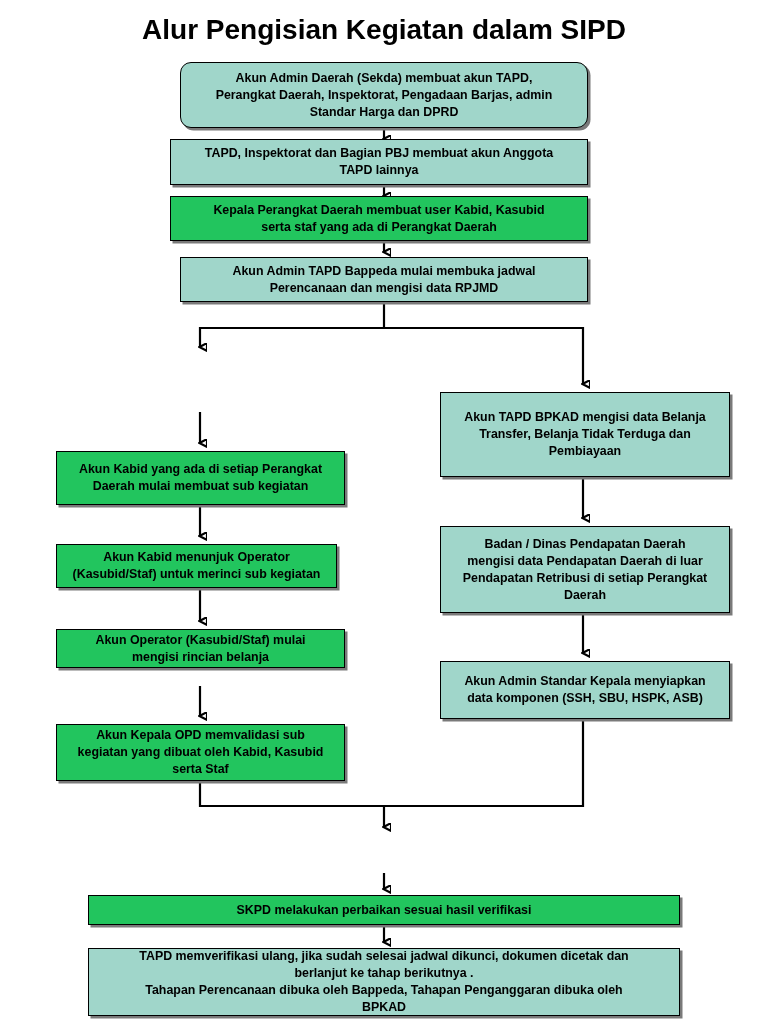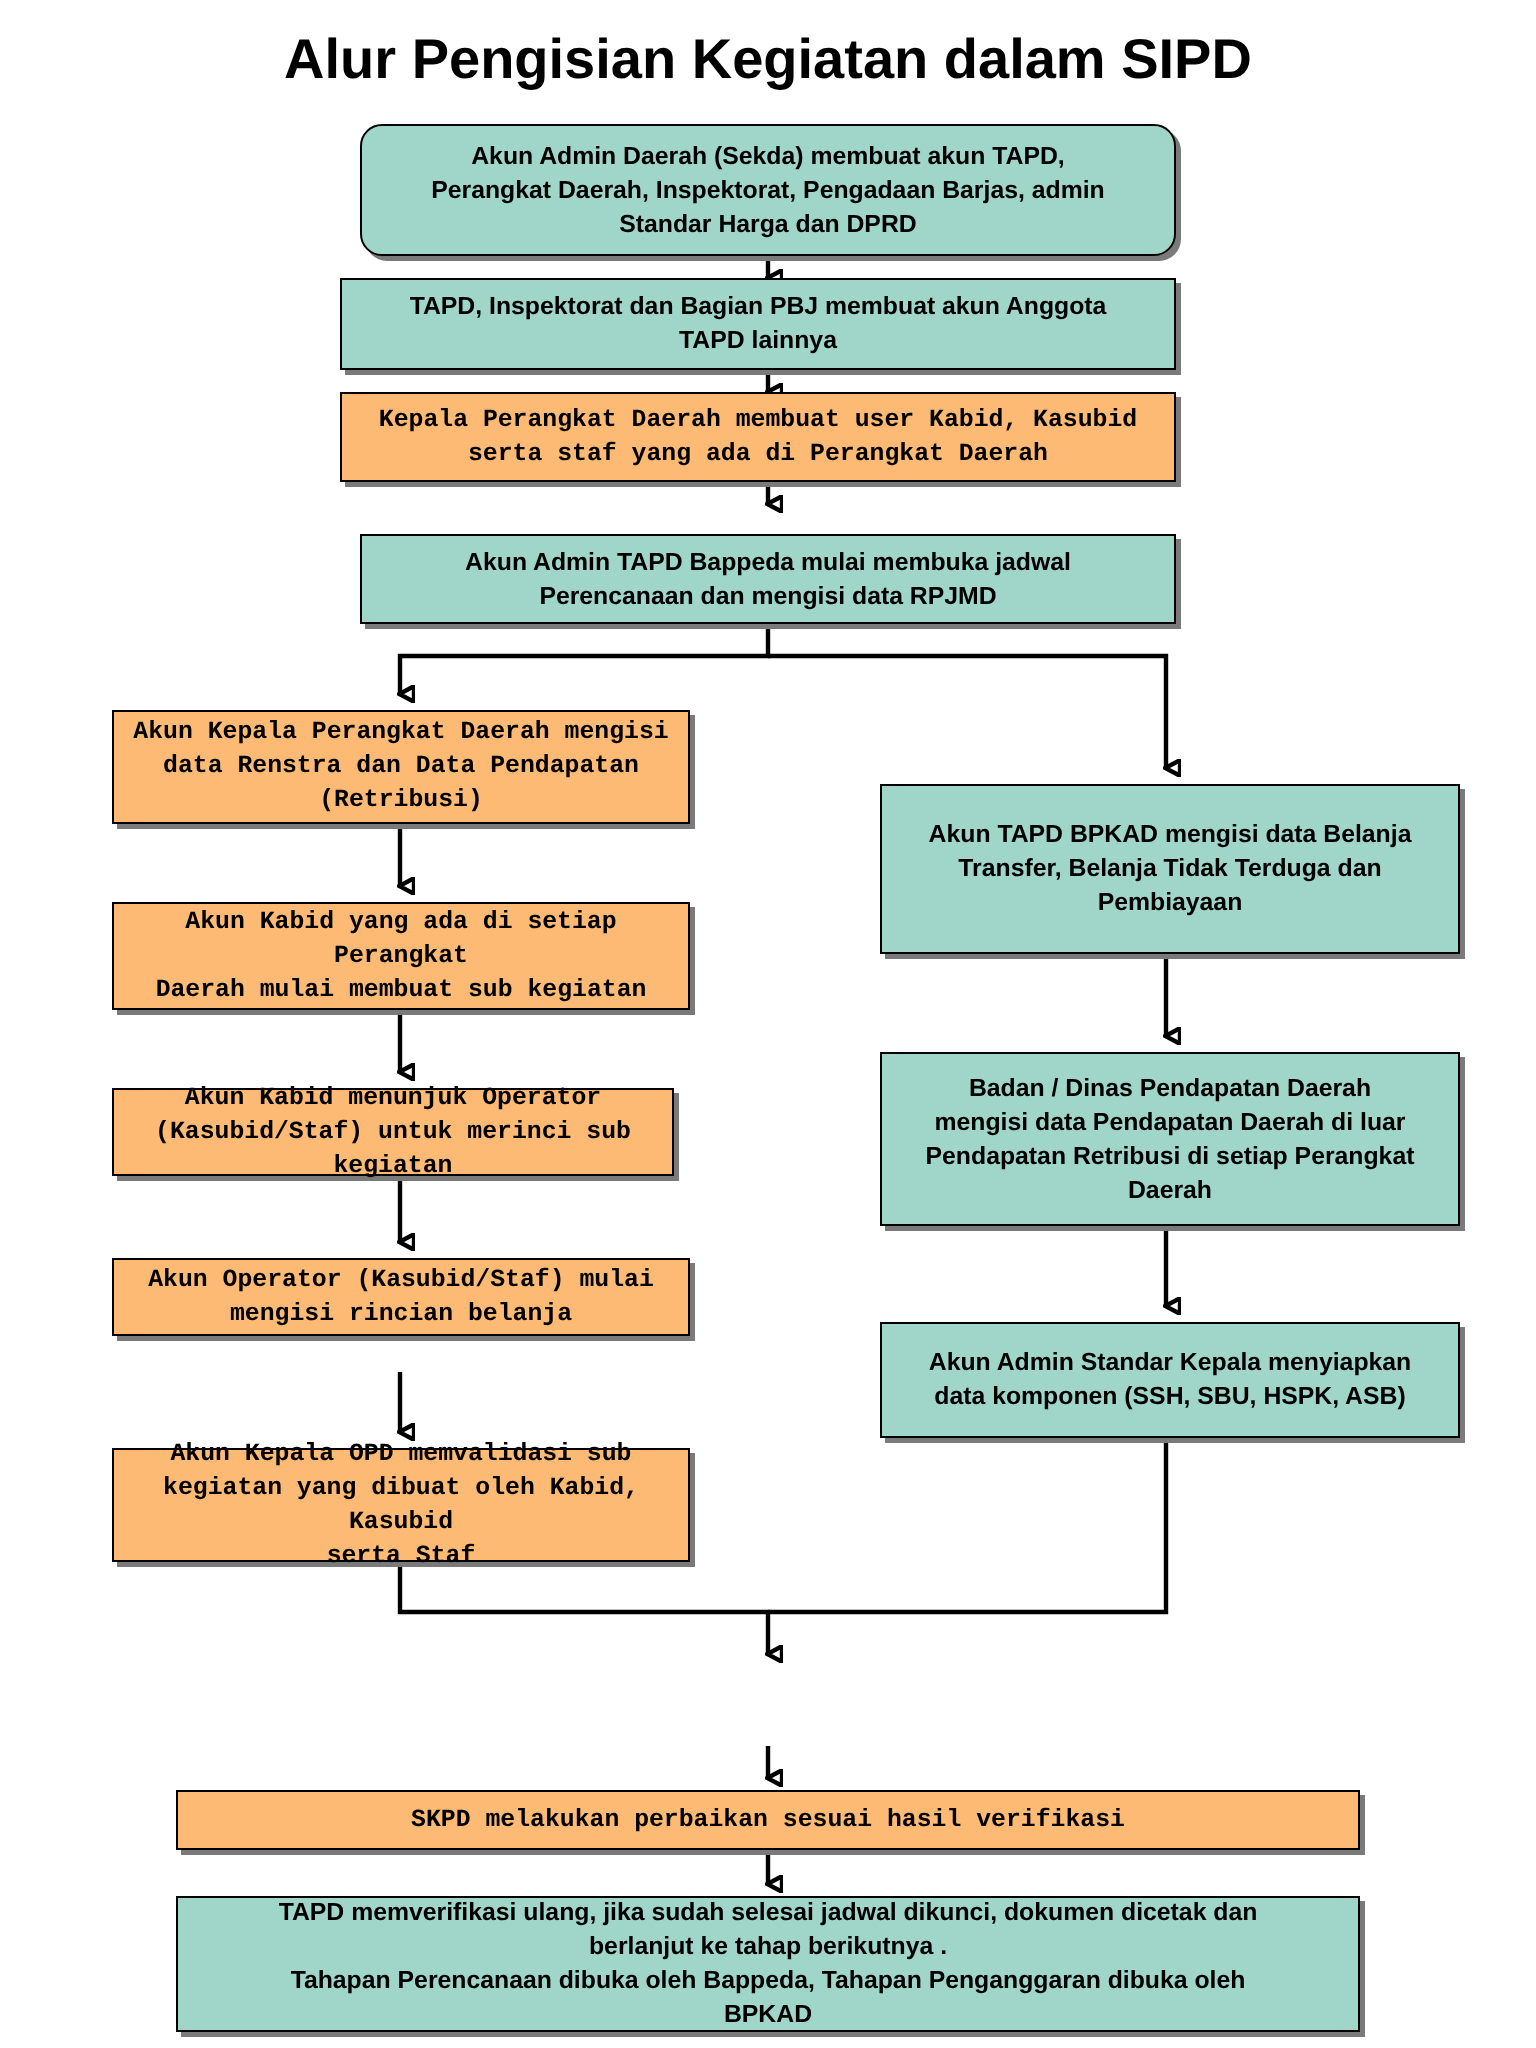--- a/index.html
+++ b/index.html
@@ -43,21 +43,21 @@
     font-size: 12.4px;
     font-weight: bold;
     line-height: 17px;
     color: #000000;
     padding: 2px 6px;
     white-space: pre-line;
     box-shadow: 2.5px 2.5px 0 0 #7a7a7a;
     font-family: "Liberation Sans", sans-serif;
   }
   .node.teal { background: #a0d6ca; }
-  .node.white { background: #fdba74; font-family: Liberation Mono, monospace; }
+  .node.white { background: #22c55e; }
   svg.connectors {
     position: absolute;
     left: 0; top: 0;
     width: 768px;
     height: 1024px;
     pointer-events: none;
   }
   svg.connectors line, svg.connectors path {
     stroke: #000000;
     stroke-width: 2.2;
@@ -105,26 +105,23 @@
   <div class="node teal" style="left:180px; top:62px; width:408px; height:66px;border-radius:11px;">Akun Admin Daerah (Sekda) membuat akun TAPD,
 Perangkat Daerah, Inspektorat, Pengadaan Barjas, admin
 Standar Harga dan DPRD</div>
 
   <div class="node teal" style="left:170px; top:139px; width:418px; height:46px;">TAPD, Inspektorat dan Bagian PBJ membuat akun Anggota
 TAPD lainnya</div>
 
   <div class="node white" style="left:170px; top:196px; width:418px; height:45px;">Kepala Perangkat Daerah membuat user Kabid, Kasubid
 serta staf yang ada di Perangkat Daerah</div>
 
-  <div class="node teal" style="left:180px; top:267px; width:408px; height:45px;">Akun Admin TAPD Bappeda mulai membuka jadwal
+  <div class="node teal" style="left:180px; top:257px; width:408px; height:45px;">Akun Admin TAPD Bappeda mulai membuka jadwal
 Perencanaan dan mengisi data RPJMD</div>
 
-  <div class="node white" style="left:56px; top:355px; width:289px; height:57px;">Akun Kepala Perangkat Daerah mengisi
-data Renstra  dan Data Pendapatan
-(Retribusi)</div>
 
   <div class="node white" style="left:56px; top:451px; width:289px; height:54px;">Akun Kabid yang ada di setiap  Perangkat
 Daerah mulai membuat sub kegiatan</div>
 
   <div class="node white" style="left:56px; top:544px; width:281px; height:44px;">Akun Kabid menunjuk Operator
 (Kasubid/Staf) untuk merinci sub kegiatan</div>
 
   <div class="node white" style="left:56px; top:629px; width:289px; height:39px;">Akun Operator (Kasubid/Staf) mulai
 mengisi rincian belanja</div>
 

